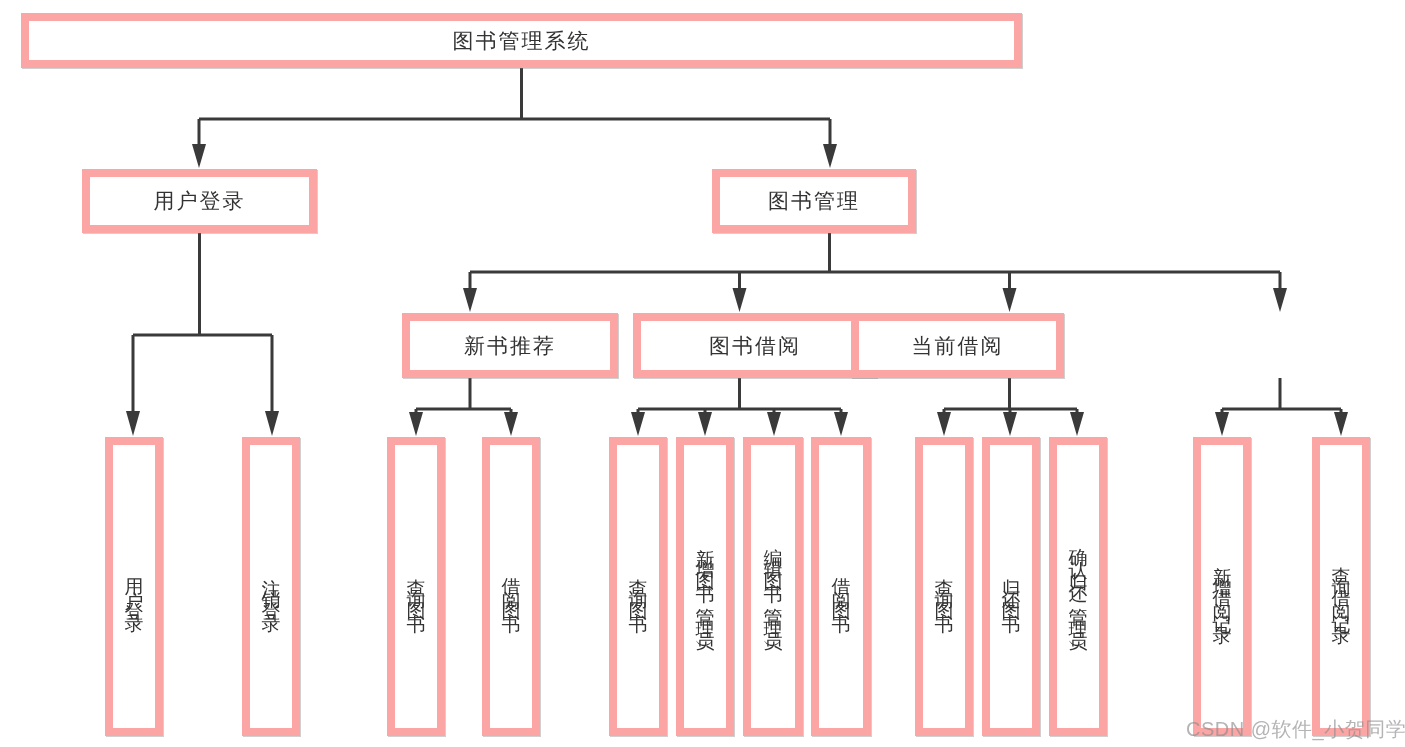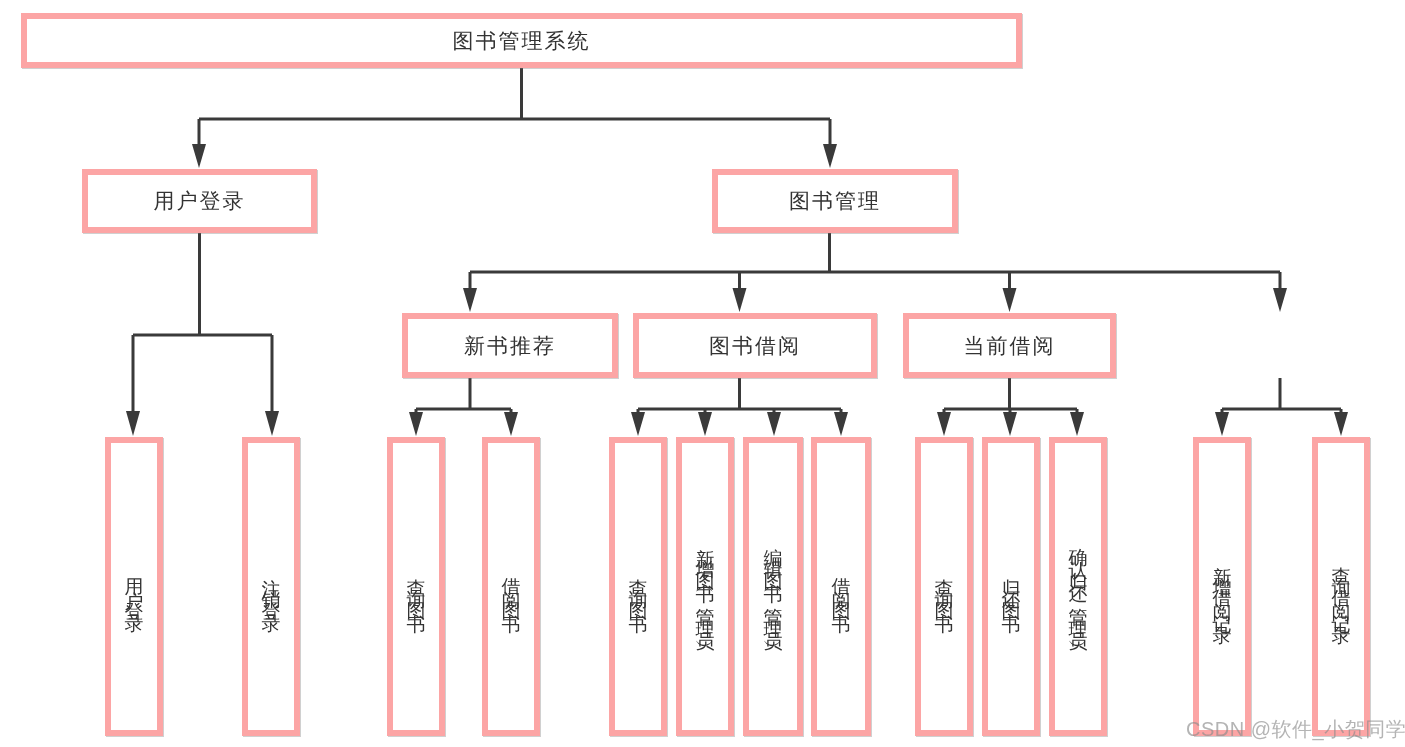--- a/index.html
+++ b/index.html
@@ -21,21 +21,21 @@
     stroke: #3a3a3a;
     stroke-width: 3;
     fill: none;
   }
   .connectors polygon { fill: #3a3a3a; }
 
   .node {
     position: absolute;
     box-sizing: border-box;
     background: #ffffff;
-    border: 6px solid #fca5a5;
+    border: 8px solid #fca5a5;
     display: flex;
     align-items: center;
     justify-content: center;
     box-shadow: 1px 1px 0 rgba(120,120,120,0.35);
   }
   .hnode {
     font-size: 21px;
     letter-spacing: 2px;
     color: #333333;
   }
@@ -46,25 +46,25 @@
     letter-spacing: 12px;
     color: #333333;
     top: 437px;
     width: 58px;
     height: 299px;
   }
 
   
   #box-root        { left: 21px;   top: 13px;  width: 1001px; height: 55px; }
   #box-user-login  { left: 82px;   top: 169px; width: 235px;  height: 64px; }
-  #box-book-mgmt   { left: 712px;  top: 169px; width: 246px;  height: 64px; }
+  #box-book-mgmt   { left: 712px;  top: 169px; width: 204px;  height: 64px; }
 
   #box-recommend   { left: 362px;  top: 313px; width: 216px;  height: 65px; margin-left: 40px; }
   #box-borrow      { left: 633px;  top: 313px; width: 244px;  height: 65px; }
-  #box-current     { left: 903px;  top: 313px; width: 213px;  height: 65px; }
+  #box-current     { left: 851px;  top: 313px; width: 213px;  height: 65px; }
   #box-records     { left: 1173px; top: 313px; width: 214px;  height: 65px; }
 
   #leaf-login-0   { left: 105px;  }
   #leaf-login-1   { left: 242px;  }
   #leaf-rec-0     { left: 387px;  }
   #leaf-rec-1     { left: 482px;  }
   #leaf-bor-0     { left: 609px;  }
   #leaf-bor-1     { left: 676px;  }
   #leaf-bor-2     { left: 743px;  width: 60px; }
   #leaf-bor-3     { left: 811px;  width: 60px; }

